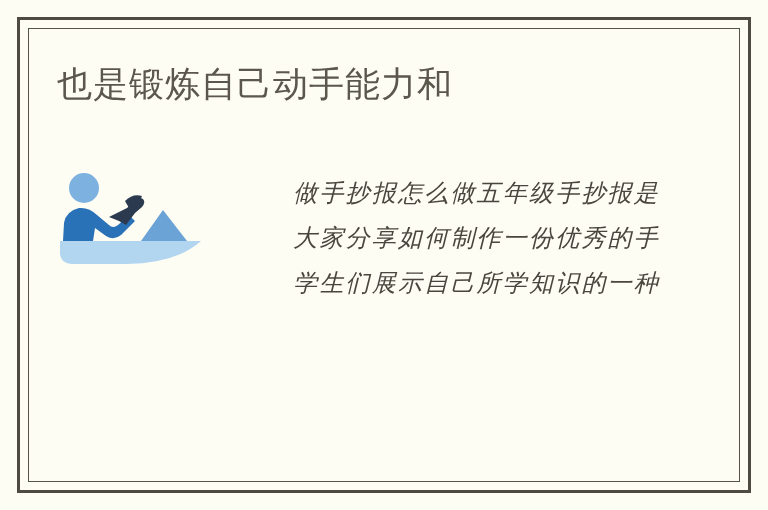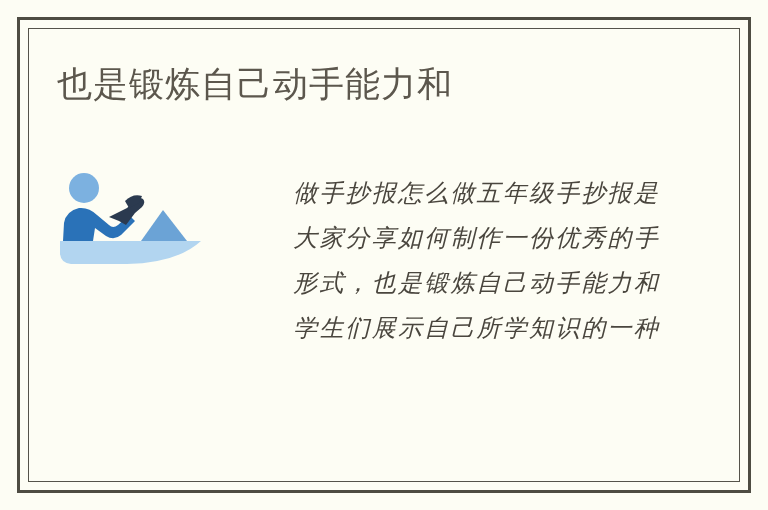--- a/index.html
+++ b/index.html
@@ -125,18 +125,17 @@
 
         <path d="M84 78 L106 47 L130 78 Z" fill="#6ba3d6"></path>
 
         <path d="M3 78 L144 78 Q120 100 70 101 L14 101 Q4 100 3 91 Z" fill="#b2d5f0"></path>
       </svg>
     </div>
 
     <div class="body-text">
       <div class="body-line">做手抄报怎么做五年级手抄报是</div>
       <div class="body-line">大家分享如何制作一份优秀的手</div>
-      <div class="body-line">形式，也是锻炼自己动手能力和</div>
       <div class="body-line">学生们展示自己所学知识的一种</div>
     </div>
 
   </div>
 </div>
 
 </body></html>

